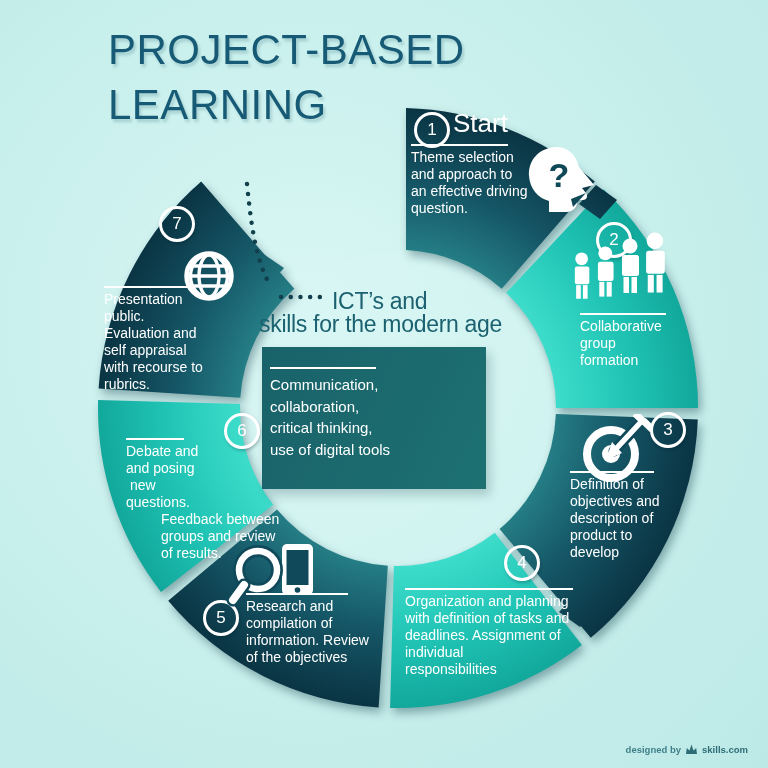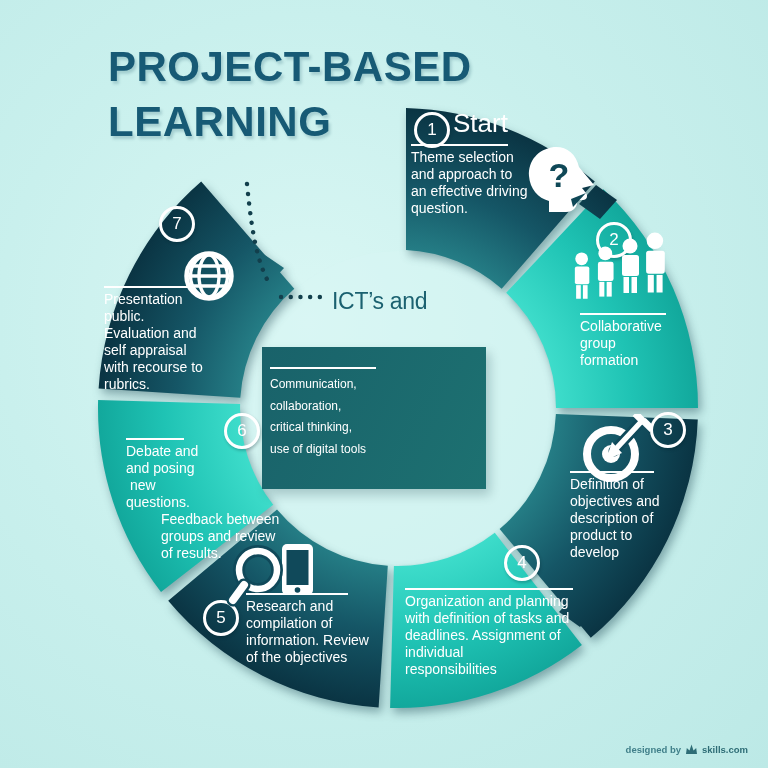--- a/index.html
+++ b/index.html
@@ -5,31 +5,31 @@
   html,body{margin:0;padding:0;}
   .stage{
     position:relative;width:768px;height:768px;overflow:hidden;
     background:radial-gradient(circle at 40% 42%, var(--bg-light,#daf7f4) 0%, var(--background,#c9f0ed) 48%, #bce9e6 100%);
     font-family:"Liberation Sans",sans-serif;
   }
   svg.ring{position:absolute;left:0;top:0;}
   #ring-g{filter:drop-shadow(3px 5px 5px rgba(8,50,62,.38));}
   .dots{fill:none;stroke:var(--dot-line,#123f4c);stroke-width:4.4;stroke-linecap:round;stroke-dasharray:0.1 9.6;}
 
-  .title{position:absolute;left:108px;top:22px;font-size:42px;line-height:55px;font-weight:700;
-         color:var(--title-text,#175a75);letter-spacing:.5px;text-shadow:2px 3px 3px rgba(21,80,100,.22);margin-top:17px;}
+  .title{position:absolute;left:108px;top:22px;font-size:42px;line-height:55px;font-weight:400;
+         color:var(--title-text,#175a75);letter-spacing:.5px;text-shadow:2px 3px 3px rgba(21,80,100,.22);}
   .c-head{position:absolute;font-size:23px;color:var(--heading-text,#1b6170);letter-spacing:-.3px;}
   .c-head.l1{left:332px;top:281px;margin-top:7px;}
   .c-head.l2{left:259px;top:311px;}
 
   .center-box{position:absolute;left:262px;top:347px;width:224px;height:142px;
       background:linear-gradient(115deg,#19626a,#1d7171);box-shadow:4px 6px 10px rgba(10,50,60,.22);}
   .underline{border-top:2.5px solid #fff;height:0;}
   .box-u{width:106px;margin:20px 0 0 8px;}
-  .box-text{margin:5px 0 0 8px;color:#fff;font-size:12px;line-height:21.5px;white-space:pre-wrap;}
+  .box-text{margin:5px 0 0 8px;color:#fff;font-size:15px;line-height:21.5px;white-space:pre-wrap;}
 
   .seg{position:absolute;}
   .seg *{position:absolute;}
   .num{width:30px;height:30px;border:3px solid #fff;border-radius:50%;color:#fff;
        display:flex;align-items:center;justify-content:center;font-size:17px;
        box-shadow:1px 2px 3px rgba(0,30,40,.25);}
   .start-label{left:48px;top:0px;font-size:26px;color:#fff;}
   .tblock .underline{position:static;}
   .seg-text{position:static;margin-top:3px;color:#fff;font-size:14px;line-height:17px;white-space:pre-wrap;width:max-content;}
   .tblock{display:block;}
@@ -79,20 +79,21 @@
     <path class="dots" d="M247,184 C252,234 257,262 270,285"></path>
     <path class="dots" d="M281,297 L324,297"></path>
   </svg>
 
   <div class="title">
     <div>PROJECT-BASED</div>
     <div>LEARNING</div>
   </div>
 
   <div class="c-head l1">ICT’s and</div>
+  <div class="c-head l2">skills for the modern age</div>
 
   <div class="center-box">
     <div class="underline box-u"></div>
     <div class="box-text">Communication,
 collaboration,
 critical thinking,
 use of digital tools</div>
   </div>
 
   <div class="seg" style="left:405px;top:108px;width:195px;height:135px">

